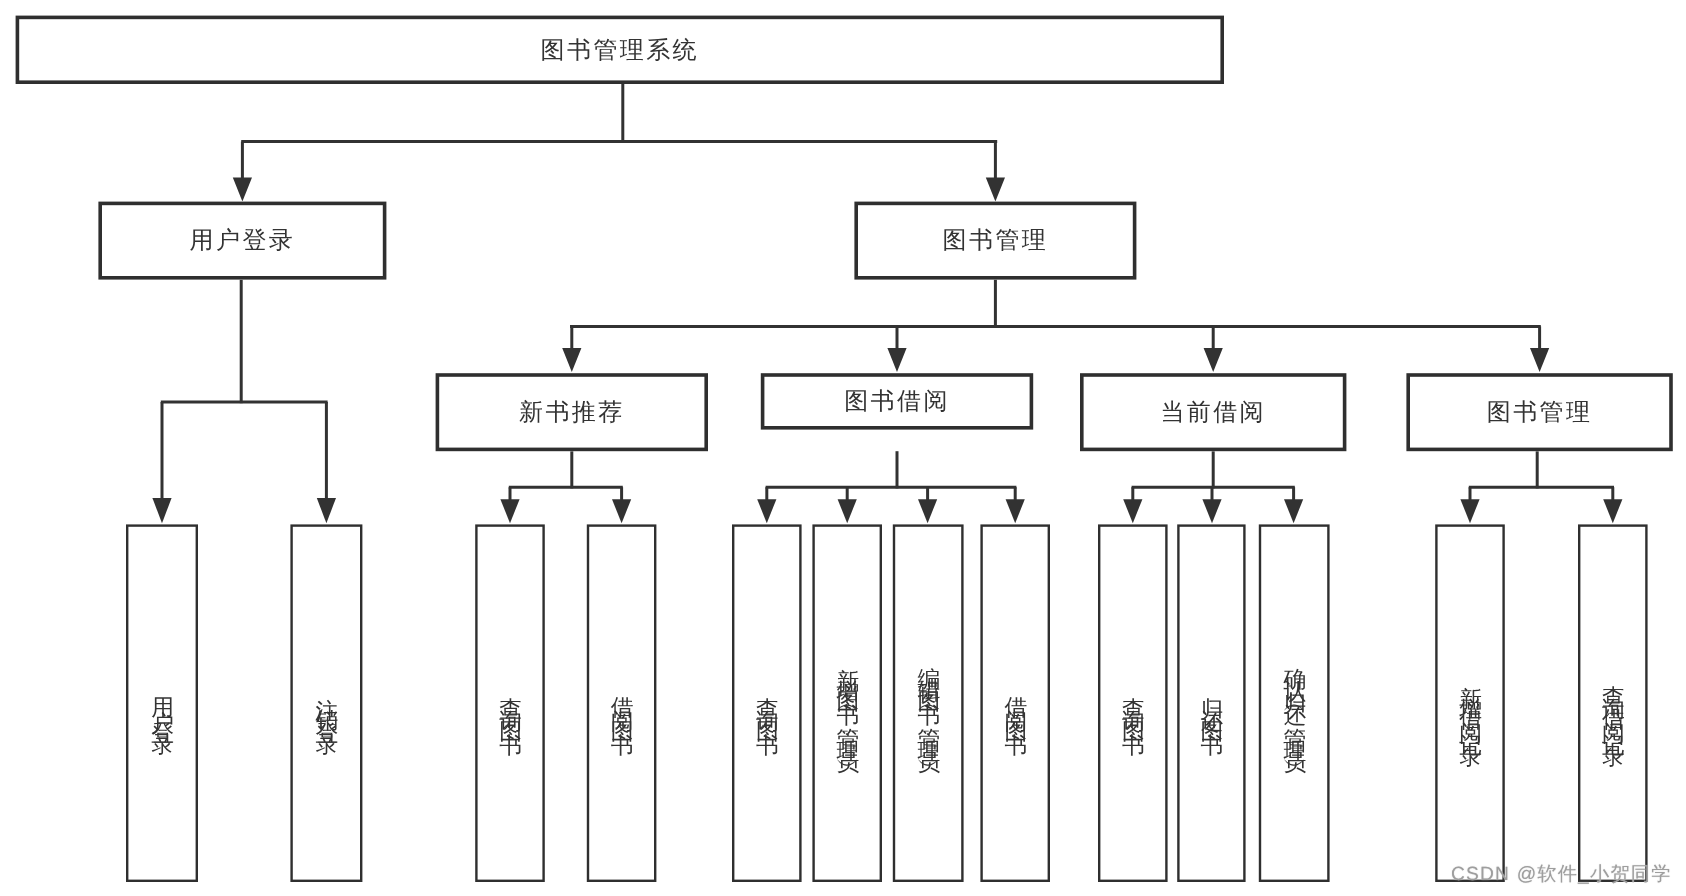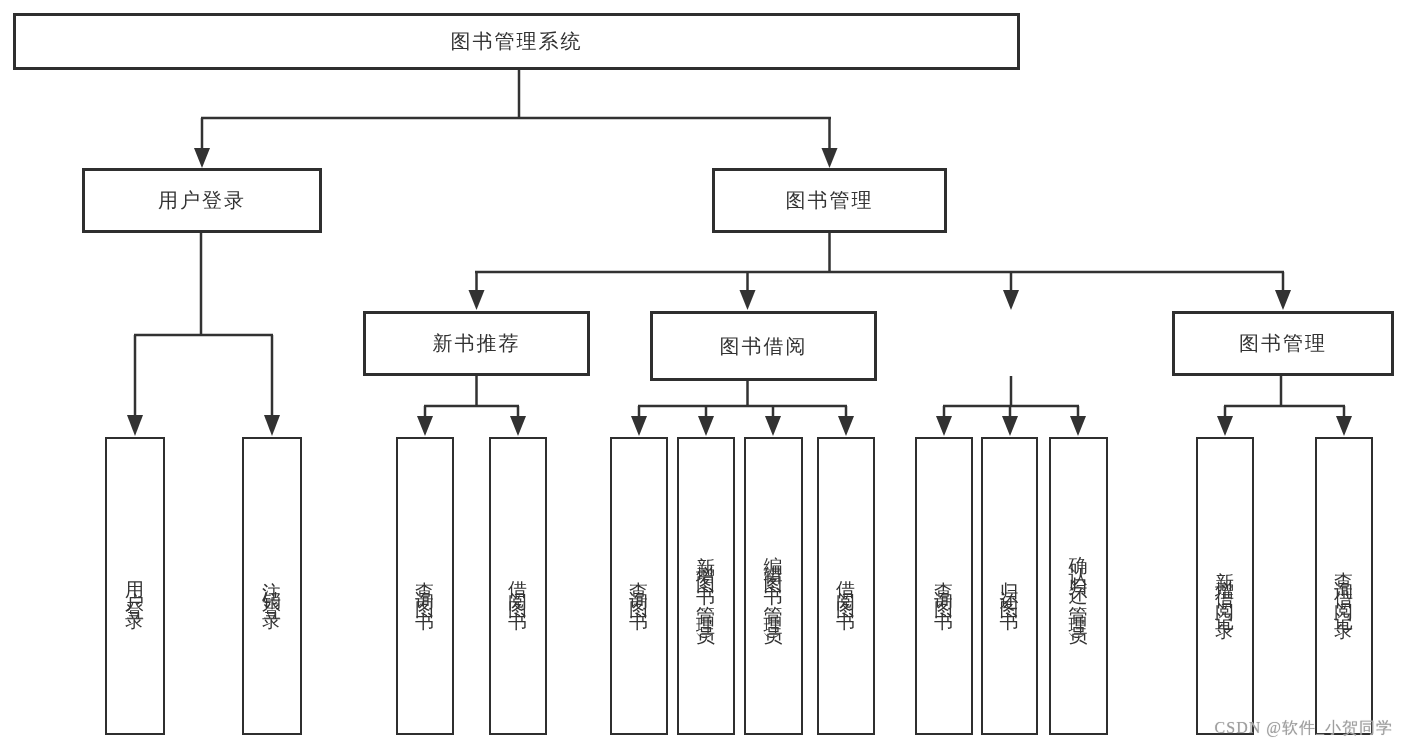--- a/index.html
+++ b/index.html
@@ -1,20 +1,20 @@
 <!DOCTYPE html>
 <html><head>
 <meta charset="utf-8">
 <style>
   html,body{margin:0;padding:0;background:#fff;}
   #canvas{
     position:relative;
     width:1405px;height:747px;
     background:#ffffff;
-    font-family:Liberation Serif, serif;
+    font-family:Liberation Sans, sans-serif;
     overflow:hidden;
   }
   #connectors{position:absolute;left:0;top:0;width:1405px;height:747px;}
   .node{
     position:absolute;
     background:#ffffff;
     border:3px solid #2f2f2f;
     box-sizing:border-box;
     display:flex;align-items:center;justify-content:center;
     color:#333333;
@@ -116,22 +116,25 @@
   <div class="node h" style="left:82px;top:168px;width:240px;height:65px">
     <span>用户登录</span>
   </div>
   <div class="node h" style="left:712px;top:168px;width:235px;height:65px">
     <span>图书管理</span>
   </div>
 
   <div class="node h" style="left:363px;top:311px;width:227px;height:65px">
     <span>新书推荐</span>
   </div>
-  <div class="node h" style="left:650px;top:311px;width:227px;height:70px">
+  <div class="node h" style="left:634px;top:311px;width:227px;height:47px">
     <span>图书借阅</span>
+  </div>
+  <div class="node h" style="left:900px;top:311px;width:222px;height:65px">
+    <span>当前借阅</span>
   </div>
   <div class="node h" style="left:1172px;top:311px;width:222px;height:65px">
     <span>图书管理</span>
   </div>
 
   <div class="node v" style="left:105px;top:437px;width:60px;height:298px">
     <span>用户登录</span>
   </div>
   <div class="node v" style="left:242px;top:437px;width:60px;height:298px">
     <span>注销登录</span>

